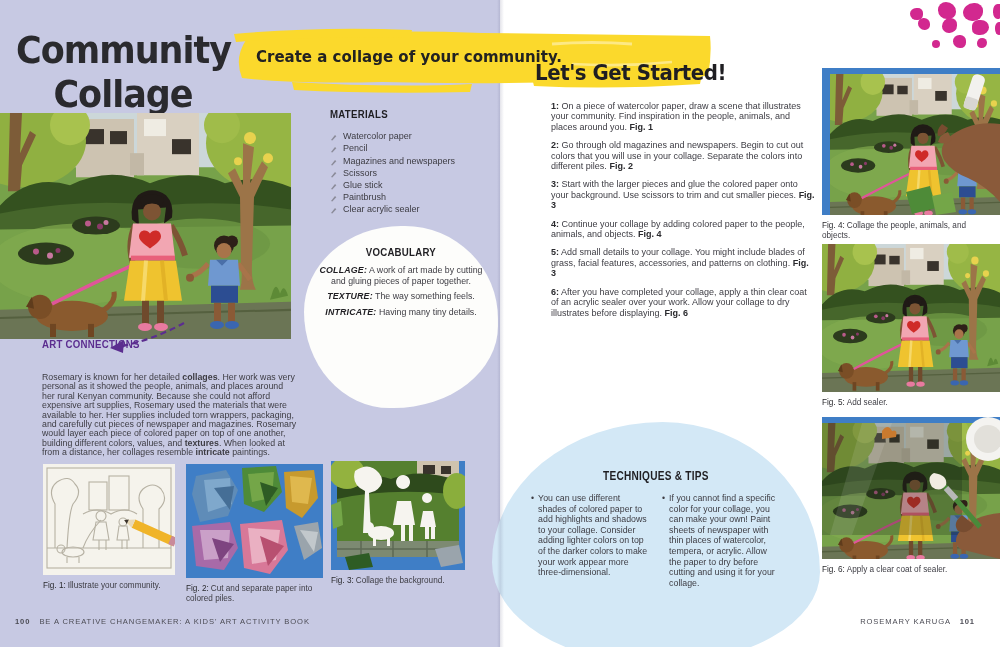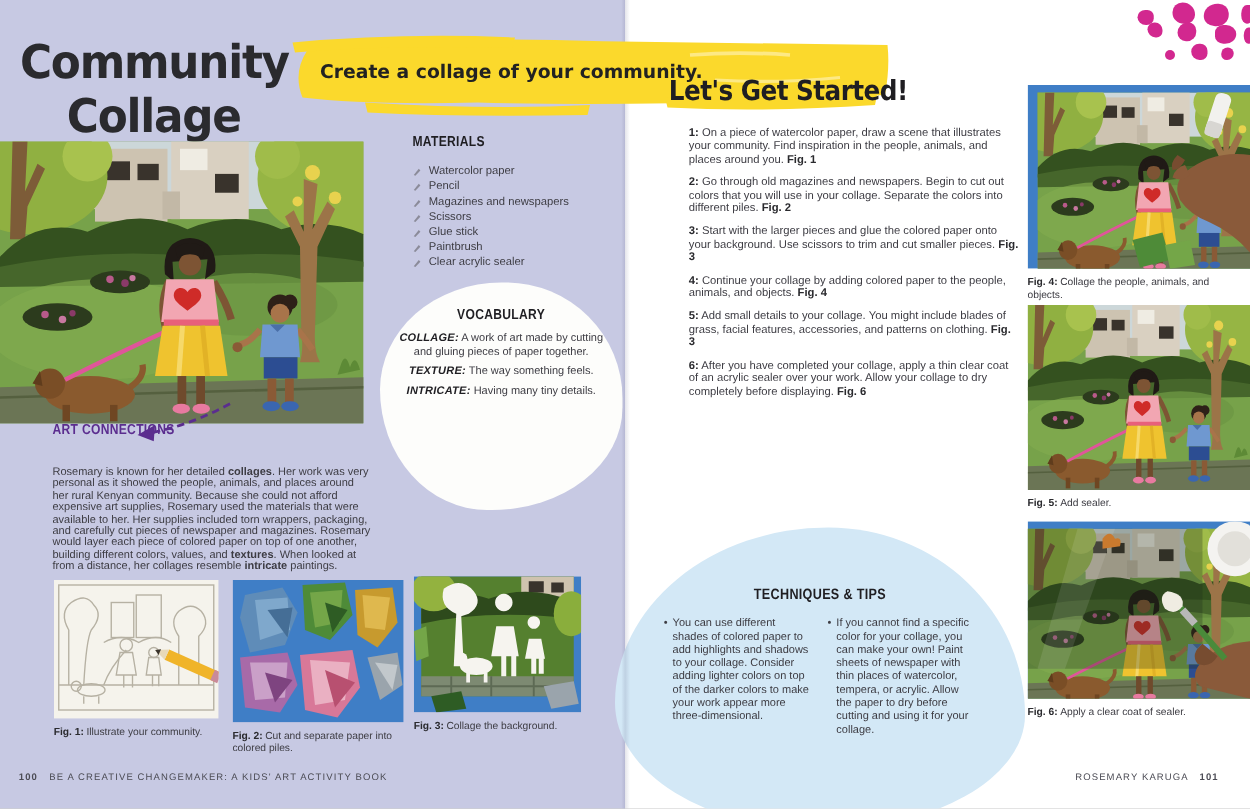--- a/index.html
+++ b/index.html
@@ -45,21 +45,21 @@
 
   
   #ac-head{left:42px;top:338px;font-size:11.5px;color:#5b2d8f;}
   #ac-head .hc{color:#5b2d8f;font-size:11.5px;}
   #ac-body{left:42px;top:357px;width:256px;font-size:8.8px;line-height:9.4px;color:#3d3c43;margin-top:16px;}
   #ac-arrow{left:104px;top:320px;}
 
   
   figure{margin:0;position:absolute;}
   figcaption{margin-top:6px;font-size:8.2px;line-height:1.22;color:#3d3c43;}
-  figcaption b{font-weight:700;color:#2a2a2e;margin-right:2px;}
+  figcaption b{font-weight:400;color:#2a2a2e;margin-right:2px;}
 
   
   .footer{top:617px;font-size:7.6px;letter-spacing:.9px;color:#4c4c55;font-weight:500;}
   #footer-left{left:15px;}
   #footer-right{right:25px;}
   .pgnum{font-weight:700;margin:0 6px;}
 
   
   #lgs-head{left:535px;top:60px;font-size:22px;z-index:4;}
   #lgs-head .hc{font-size:22px;font-family:"DejaVu Sans",sans-serif;letter-spacing:-.5px;transform:scaleX(.9);}
@@ -345,21 +345,21 @@
 
   <div id="lgs-head" class="abs">
     <span class="hc">Let's Get Started!</span>
   </div>
   <div id="steps" class="abs">
     <p class="step"><b>1:</b> <span>On a piece of watercolor paper, draw a scene that illustrates your community. Find inspiration in the people, animals, and places around you.</span> <b>Fig. 1</b></p>
     <p class="step"><b>2:</b> <span>Go through old magazines and newspapers. Begin to cut out colors that you will use in your collage. Separate the colors into different piles.</span> <b>Fig. 2</b></p>
     <p class="step"><b>3:</b> <span>Start with the larger pieces and glue the colored paper onto your background. Use scissors to trim and cut smaller pieces.</span> <b>Fig. 3</b></p>
     <p class="step"><b>4:</b> <span>Continue your collage by adding colored paper to the people, animals, and objects.</span> <b>Fig. 4</b></p>
     <p class="step"><b>5:</b> <span>Add small details to your collage. You might include blades of grass, facial features, accessories, and patterns on clothing.</span> <b>Fig. 3</b></p>
-    <p class="step"><b>6:</b> <span>After you have completed your collage, apply a thin clear coat of an acrylic sealer over your work. Allow your collage to dry completely before displaying.</span> <b>Fig. 6</b></p>
+    <p class="step"><b>6:</b> <span>After you have completed your collage, apply a thin clear coat of an acrylic sealer over your work. Allow your collage to dry illustrates before displaying.</span> <b>Fig. 6</b></p>
   </div>
 
   <div id="tips-blob" class="abs">
     <span class="hc hc-c">TECHNIQUES &amp; TIPS</span>
     <div id="tips-row">
       <div class="tip">
           <span class="bullet">•</span>
           <span>You can use different shades of colored paper to add highlights and shadows to your collage. Consider adding lighter colors on top of the darker colors to make your work appear more three-dimensional.</span>
         </div>
       <div class="tip">

